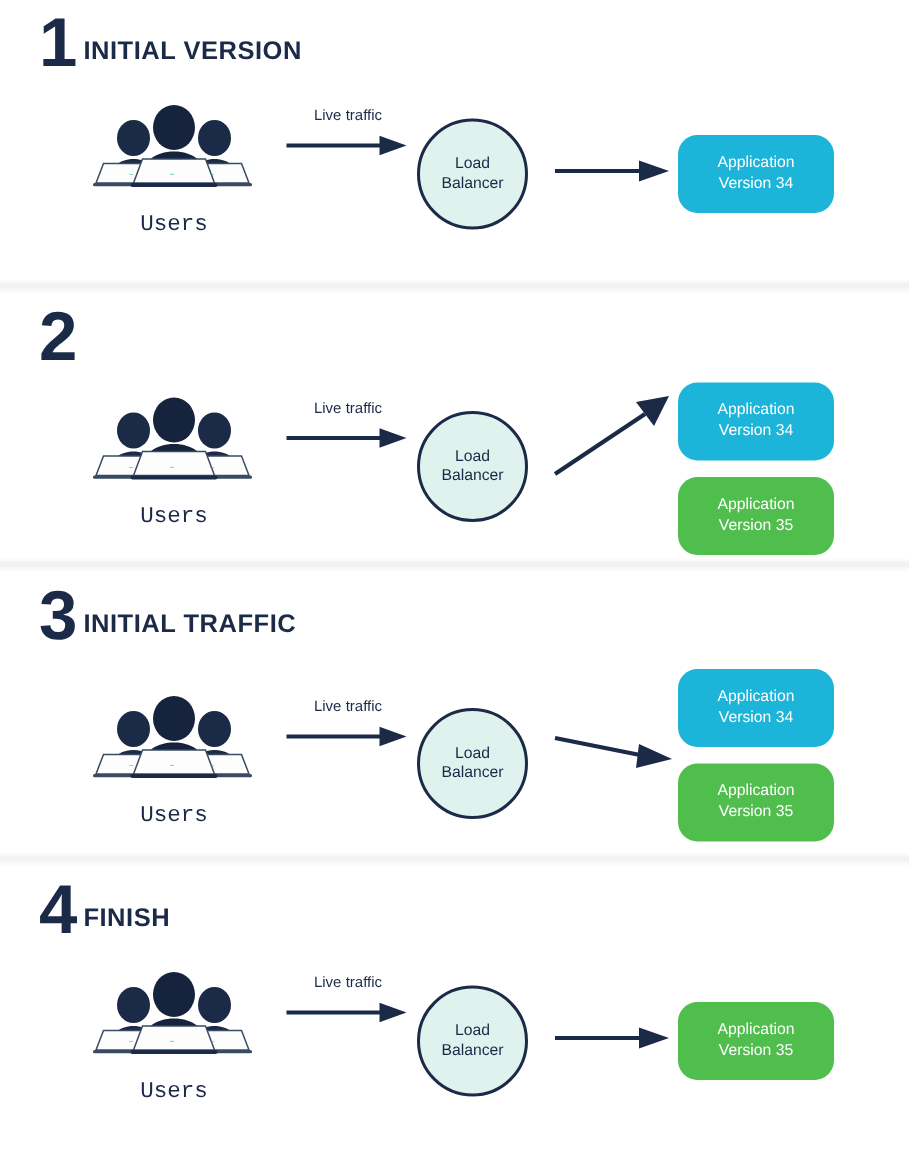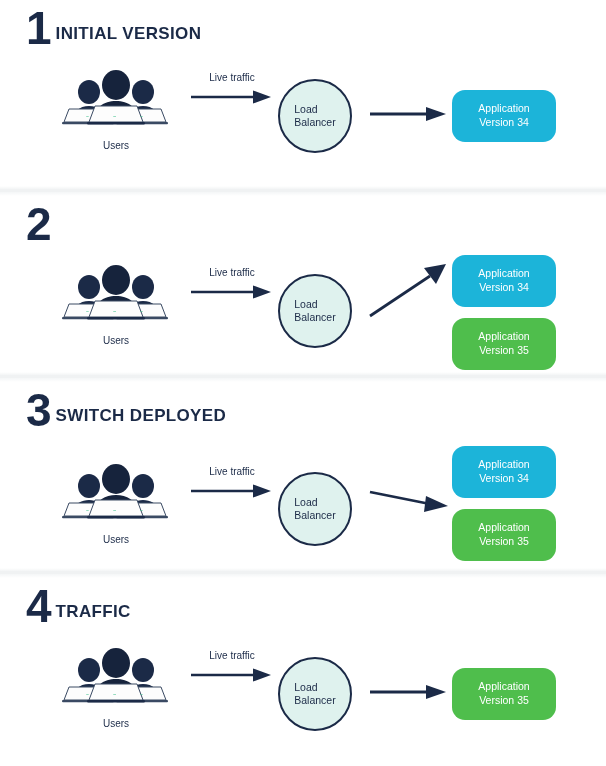--- a/index.html
+++ b/index.html
@@ -72,23 +72,24 @@
     height: 120px;
   }
   
   .users {
     position: absolute;
     left: 62px;
     width: 108px;
     text-align: center;
   }
   .users-label {
-    font-size: 10px;
+    font-size: 15px;
     color: #1b2a47;
     margin-top: 6px;
+    font-family: Liberation Mono, monospace;
   }
   
   .traffic {
     position: absolute;
     left: 184px;
     width: 96px;
     text-align: center;
   }
   .traffic-label {
     font-size: 10px;
@@ -101,20 +102,21 @@
     position: absolute;
     left: 278px;
     width: 74px;
     height: 74px;
     border: 2.5px solid #1b2a47;
     border-radius: 50%;
     background: #dff2ee;
     display: flex;
     align-items: center;
     justify-content: center;
+    text-align: center;
     box-sizing: border-box;
   }
   .lb-label {
     font-size: 10.5px;
     line-height: 1.25;
     color: #1b2a47;
     white-space: pre-line;
   }
   
   .mid-arrow {
@@ -272,21 +274,21 @@
       </div>
 
     </div>
   </div>
 
   <div class="divider"></div>
 
   <div class="step" style="height:186px;">
     <div class="step-head">
       <span class="step-num">3</span>
-      <span class="step-title">SWITCH DEPLOYED</span>
+      <span class="step-title">INITIAL TRAFFIC</span>
     </div>
 
     <div class="row" style="top:52px;">
 
       <div class="users" style="top:28px;">
         <svg width="108" height="62" viewBox="0 0 108 62">
           <ellipse cx="27" cy="24" rx="11" ry="12" fill="#1b2a47"></ellipse>
           <path d="M10 54c0-10 7.5-16 17-16s17 6 17 16z" fill="#1b2a47"></path>
           <ellipse cx="81" cy="24" rx="11" ry="12" fill="#1b2a47"></ellipse>
           <path d="M64 54c0-10 7.5-16 17-16s17 6 17 16z" fill="#1b2a47"></path>
@@ -338,21 +340,21 @@
       </div>
 
     </div>
   </div>
 
   <div class="divider"></div>
 
   <div class="step" style="height:188px;">
     <div class="step-head">
       <span class="step-num">4</span>
-      <span class="step-title">TRAFFIC</span>
+      <span class="step-title">FINISH</span>
     </div>
 
     <div class="row" style="top:58px;">
 
       <div class="users" style="top:10px;">
         <svg width="108" height="62" viewBox="0 0 108 62">
           <ellipse cx="27" cy="24" rx="11" ry="12" fill="#1b2a47"></ellipse>
           <path d="M10 54c0-10 7.5-16 17-16s17 6 17 16z" fill="#1b2a47"></path>
           <ellipse cx="81" cy="24" rx="11" ry="12" fill="#1b2a47"></ellipse>
           <path d="M64 54c0-10 7.5-16 17-16s17 6 17 16z" fill="#1b2a47"></path>

